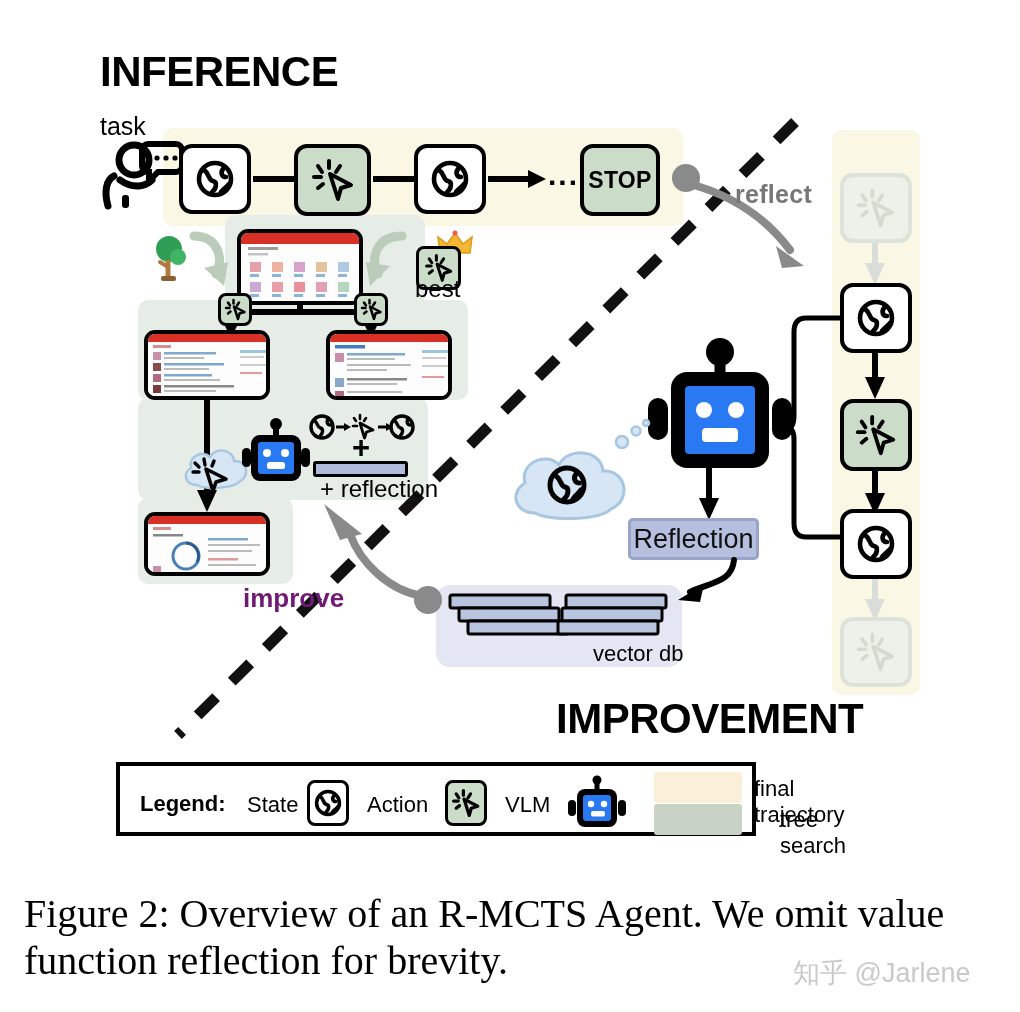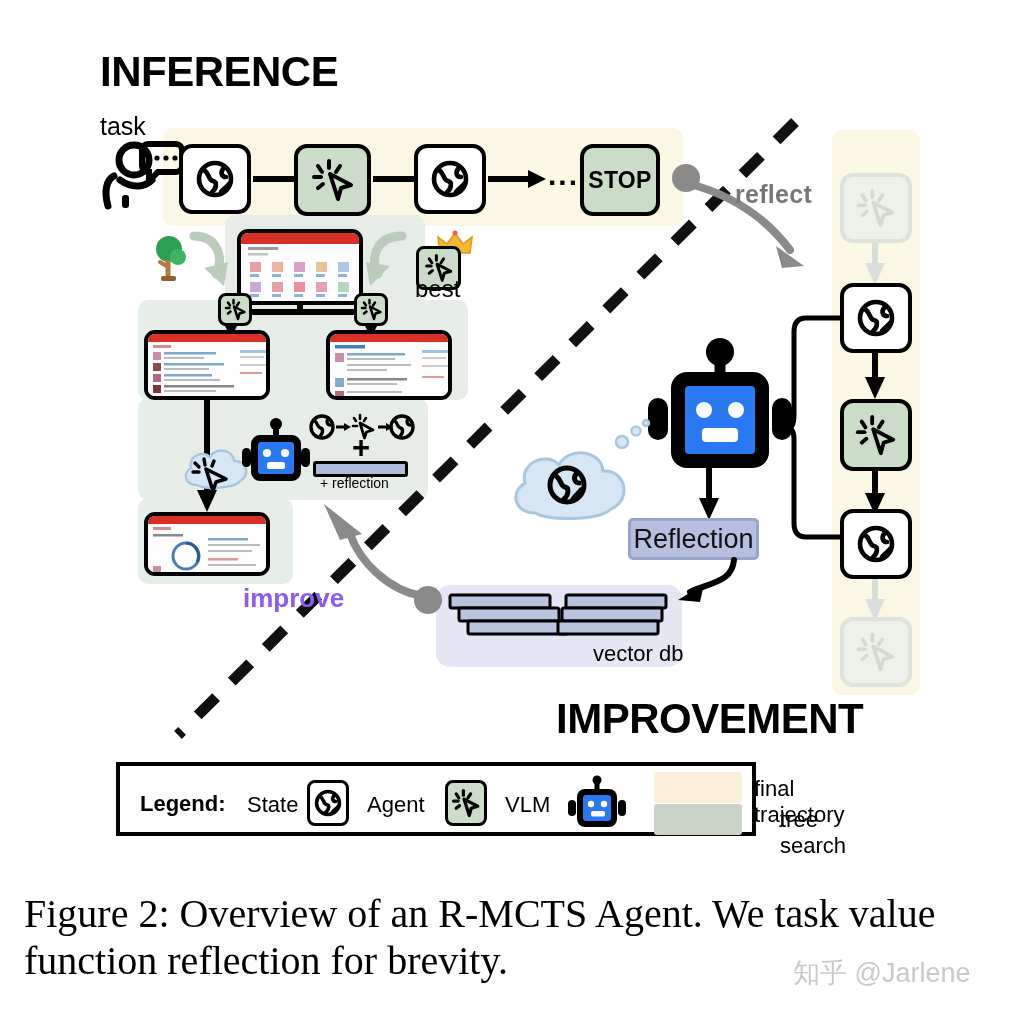--- a/index.html
+++ b/index.html
@@ -20,21 +20,21 @@
   .node{box-sizing:border-box;border:4px solid #000;border-radius:13px;background:#fff;
         display:flex;align-items:center;justify-content:center;}
   .node.action{background:#CBDDC9;}
   .node.faded{border-color:#DDE2DA;background:#EDF1EA;}
   .node.stop{background:#CBDDC9;font-weight:bold;font-size:23px;letter-spacing:0.3px;color:#000;}
   .node.small{border-width:3px;border-radius:8px;}
 
   
   .lbl{font-size:22px;color:#000;}
   .lbl-b{font-size:25px;font-weight:bold;color:#777777;letter-spacing:.3px;}
-  .lbl-gray{font-size:26px;font-weight:bold;color:#8b5cf6;}
+  .lbl-gray{font-size:26px;font-weight:bold;color:#701a75;}
   .legend-box{box-sizing:border-box;border:4px solid #000;background:#fff;}
   .legend-label{font-weight:bold;font-size:22px;}
   .legend-txt{font-size:22px;}
   .sw{border-radius:3px;}
   .wm{position:absolute;color:#c9c9c9;font-size:27px;font-family:"Liberation Sans",sans-serif;}
 
   
   .thumb{box-sizing:border-box;border:4px solid #000;border-radius:11px;background:#fff;overflow:hidden;}
   .thumb .bar{height:16%;background:#D93025;}
   .thumb .bodyA{height:84%;background:#fdfdfd;}
@@ -331,21 +331,21 @@
     <line x1="70" y1="15" x2="78" y2="15" stroke="#000" stroke-width="3"></line>
       <polygon points="78,11 85,15 78,19" fill="#000"></polygon>
     <g transform="translate(72,0)">
       <circle cx="22" cy="15" r="11" fill="none" stroke="#000" stroke-width="3.4"></circle>
       <path d="M14 8 C18 11 17 15 20.5 16 C24 17 22.5 22 20 24" fill="none" stroke="#000" stroke-width="3.4" stroke-linecap="round"></path>
       <path d="M28 7 C26 10 27.5 13 30.5 13" fill="none" stroke="#000" stroke-width="3.4" stroke-linecap="round"></path>
     </g>
   </svg>
   <div class="abs" style="left:352px;top:432px;font-size:31px;font-weight:bold;color:#000;line-height:1;">+</div>
   <div class="abs" style="left:313px;top:461px;width:95px;height:16px;background:#AEBBDB;border:3px solid #000;border-radius:3px;box-sizing:border-box;"></div>
-  <div class="abs lbl" style="left:320px;top:475px;font-size:14px;">+ reflection</div>
+  <div class="abs lbl" style="left:320px;top:475px;font-size:24px;">+ reflection</div>
 
   <div class="abs thumb" style="left:144px;top:512px;width:126px;height:64px;">
     <div class="bar" style="height:14%;"></div>
     <div class="bodyA" style="height:86%;">
       <svg width="126" height="55" viewBox="0 0 126 55">
         <rect x="5" y="3" width="18" height="3" fill="#D98C8C"></rect>
         <rect x="5" y="10" width="30" height="2.5" fill="#888"></rect>
         <circle cx="38" cy="32" r="13" fill="none" stroke="#4a7fb5" stroke-width="3"></circle>
         <path d="M38 19 A13 13 0 0 1 49 38" fill="none" stroke="#2b5c91" stroke-width="3"></path>
         <rect x="60" y="14" width="40" height="2.5" fill="#7fa8cc"></rect>
@@ -503,21 +503,21 @@
       <span class="legend-txt abs" style="left:127px;top:26px;">State</span>
       <div class="abs node small" style="left:187px;top:14px;width:42px;height:46px;">
         <svg width="30" height="30" viewBox="0 0 42 42">
           <circle cx="21" cy="21" r="16" fill="none" stroke="#000" stroke-width="5"></circle>
           <path d="M10 12 C16 16 14 22 19 23 C24 24 22 31 18 34" fill="none" stroke="#000" stroke-width="5" stroke-linecap="round"></path>
           <path d="M29 11 C26 15 28 19 32 19" fill="none" stroke="#000" stroke-width="5" stroke-linecap="round"></path>
           <path d="M27 34 C30 30 33 29 35 26" fill="none" stroke="#000" stroke-width="5" stroke-linecap="round"></path>
         </svg>
       </div>
 
-      <span class="legend-txt abs" style="left:247px;top:26px;">Agent</span>
+      <span class="legend-txt abs" style="left:247px;top:26px;">Action</span>
       <div class="abs node action small" style="left:325px;top:14px;width:42px;height:46px;">
         <svg width="30" height="30" viewBox="0 0 46 46">
           <g stroke="#000" stroke-width="5" stroke-linecap="round">
             <line x1="19" y1="4" x2="19" y2="11"></line>
               <line x1="8" y1="9" x2="12" y2="15"></line>
             <line x1="4" y1="20" x2="11" y2="20"></line>
               <line x1="8" y1="31" x2="13" y2="27"></line>
             <line x1="30" y1="9" x2="26" y2="15"></line>
           </g>
           <path d="M20 17 L41 28 L31 31 L28 42 Z" fill="none" stroke="#000" stroke-width="5" stroke-linejoin="round"></path>
@@ -537,17 +537,17 @@
         <rect x="25" y="33" width="14" height="5.5" rx="2" fill="#fff"></rect>
       </svg>
 
       <div class="abs sw" style="left:534px;top:6px;width:88px;height:31px;background:#FAEFD8;"></div>
       <span class="legend-txt abs" style="left:634px;top:10px;">final trajectory</span>
       <div class="abs sw" style="left:534px;top:38px;width:88px;height:31px;background:#C9D3C5;"></div>
       <span class="legend-txt abs" style="left:660px;top:41px;">tree search</span>
     </div>
   </div>
 
-  <div class="abs caption" style="left:24px;top:890px;width:978px;">Figure 2: Overview of an R-MCTS Agent. We task value function reflection for brevity.</div>
+  <div class="abs caption" style="left:24px;top:890px;width:978px;">Figure 2: Overview of an R-MCTS Agent. We omit value function reflection for brevity.</div>
 
   <div class="wm" style="left:793px;top:955px;">知乎 @Jarlene</div>
 
 </div>
 
 </body></html>

